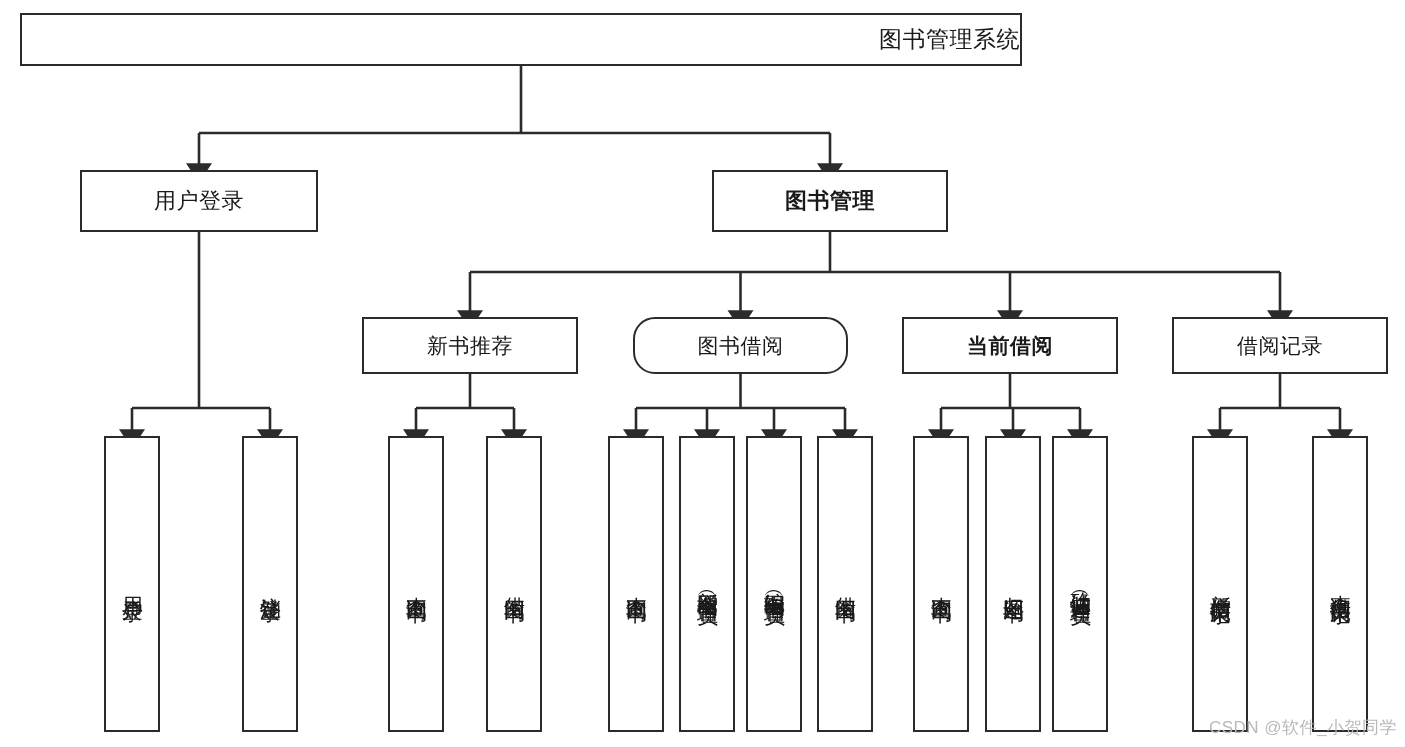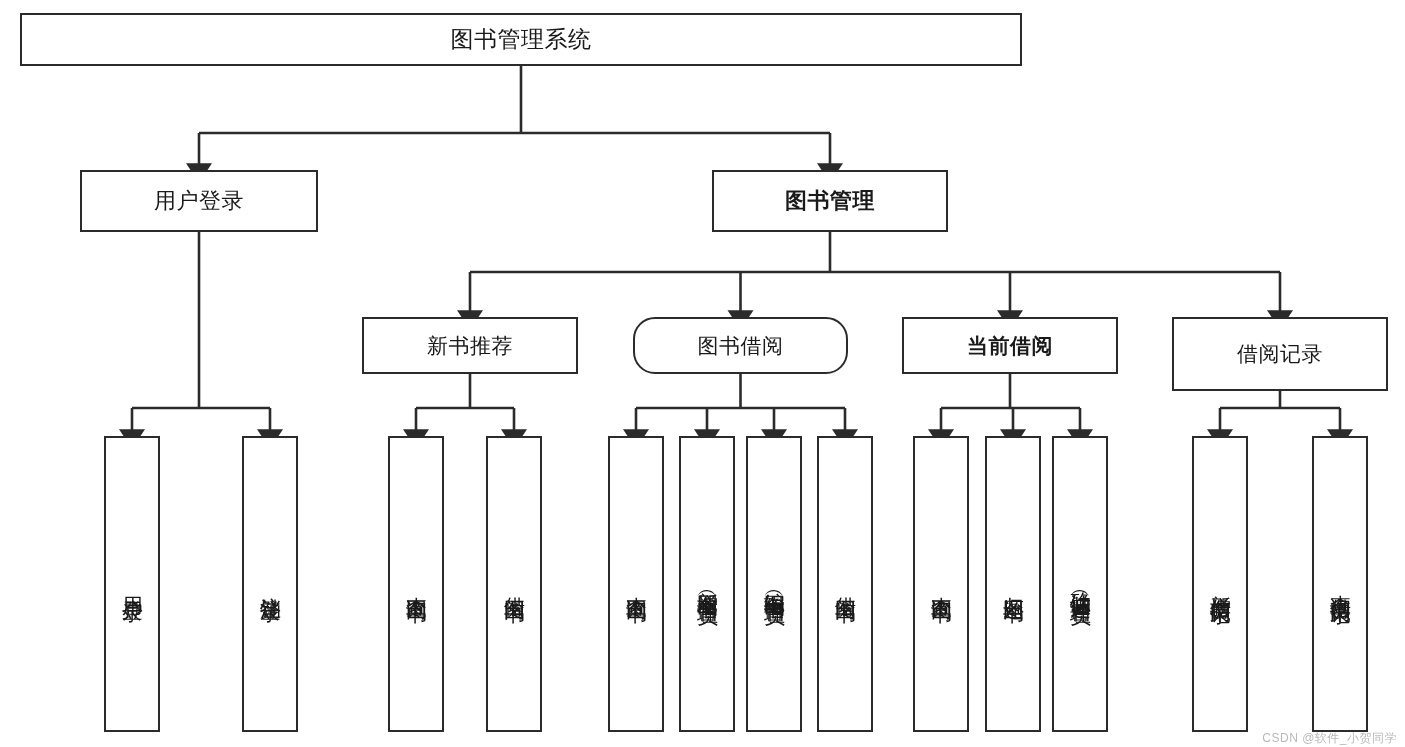--- a/index.html
+++ b/index.html
@@ -60,22 +60,22 @@
     font-size: 21px;
     color: #1a1a1a;
     line-height: 1.18;
     letter-spacing: 2px;
     white-space: nowrap;
     text-align: center;
   }
   .watermark {
     position: absolute;
     right: 8px;
-    bottom: 0;
-    font-size: 12px;
+    bottom: 8px;
+    font-size: 17px;
     color: #b9b9b9;
     white-space: nowrap;
     letter-spacing: 0.5px;
   }
 </style>
 </head>
 <body>
 
 <div id="diagram-root">
 
@@ -116,39 +116,39 @@
         <path d="M 1013 408 L 1013 435" marker-end="url(#arrowhead)"></path>
         <path d="M 1080 408 L 1080 435" marker-end="url(#arrowhead)"></path>
         <path d="M 1280 374 L 1280 408"></path>
         <path d="M 1220 408 L 1340 408"></path>
         <path d="M 1220 408 L 1220 435" marker-end="url(#arrowhead)"></path>
         <path d="M 1340 408 L 1340 435" marker-end="url(#arrowhead)"></path>
       </g>
   </svg>
 
   <div id="nodes-layer">
-      <div class="node-box level-root" style="left: 20px; top: 13px; width: 1002px; height: 53px;">
+      <div class="node-box level-root" style="left: 20px; top: 13px; width: 1002px; height: 53px; justify-content: flex-end;">
         <span class="node-label">图书管理系统</span>
       </div>
       <div class="node-box level-1" style="left: 80px; top: 170px; width: 238px; height: 62px;">
         <span class="node-label">用户登录</span>
       </div>
       <div class="node-box level-1" style="left: 712px; top: 170px; width: 236px; height: 62px; font-weight: bold;">
         <span class="node-label">图书管理</span>
       </div>
       <div class="node-box level-2" style="left: 362px; top: 317px; width: 216px; height: 57px;">
         <span class="node-label">新书推荐</span>
       </div>
       <div class="node-box level-2" style="left: 633px; top: 317px; width: 215px; height: 57px; border-radius: 22px;">
         <span class="node-label">图书借阅</span>
       </div>
       <div class="node-box level-2" style="left: 902px; top: 317px; width: 216px; height: 57px; font-weight: bold;">
         <span class="node-label">当前借阅</span>
       </div>
-      <div class="node-box level-2" style="left: 1172px; top: 317px; width: 216px; height: 74px;">
+      <div class="node-box level-2" style="left: 1172px; top: 317px; width: 216px; height: 57px;">
         <span class="node-label">借阅记录</span>
       </div>
       <div class="leaf-box" style="left: 104px; top: 436px; width: 56px; height: 296px;">
         <span class="leaf-label">用户登录</span>
       </div>
       <div class="leaf-box" style="left: 242px; top: 436px; width: 56px; height: 296px;">
         <span class="leaf-label">注销登录</span>
       </div>
       <div class="leaf-box" style="left: 388px; top: 436px; width: 56px; height: 296px;">
         <span class="leaf-label">查询图书</span>

